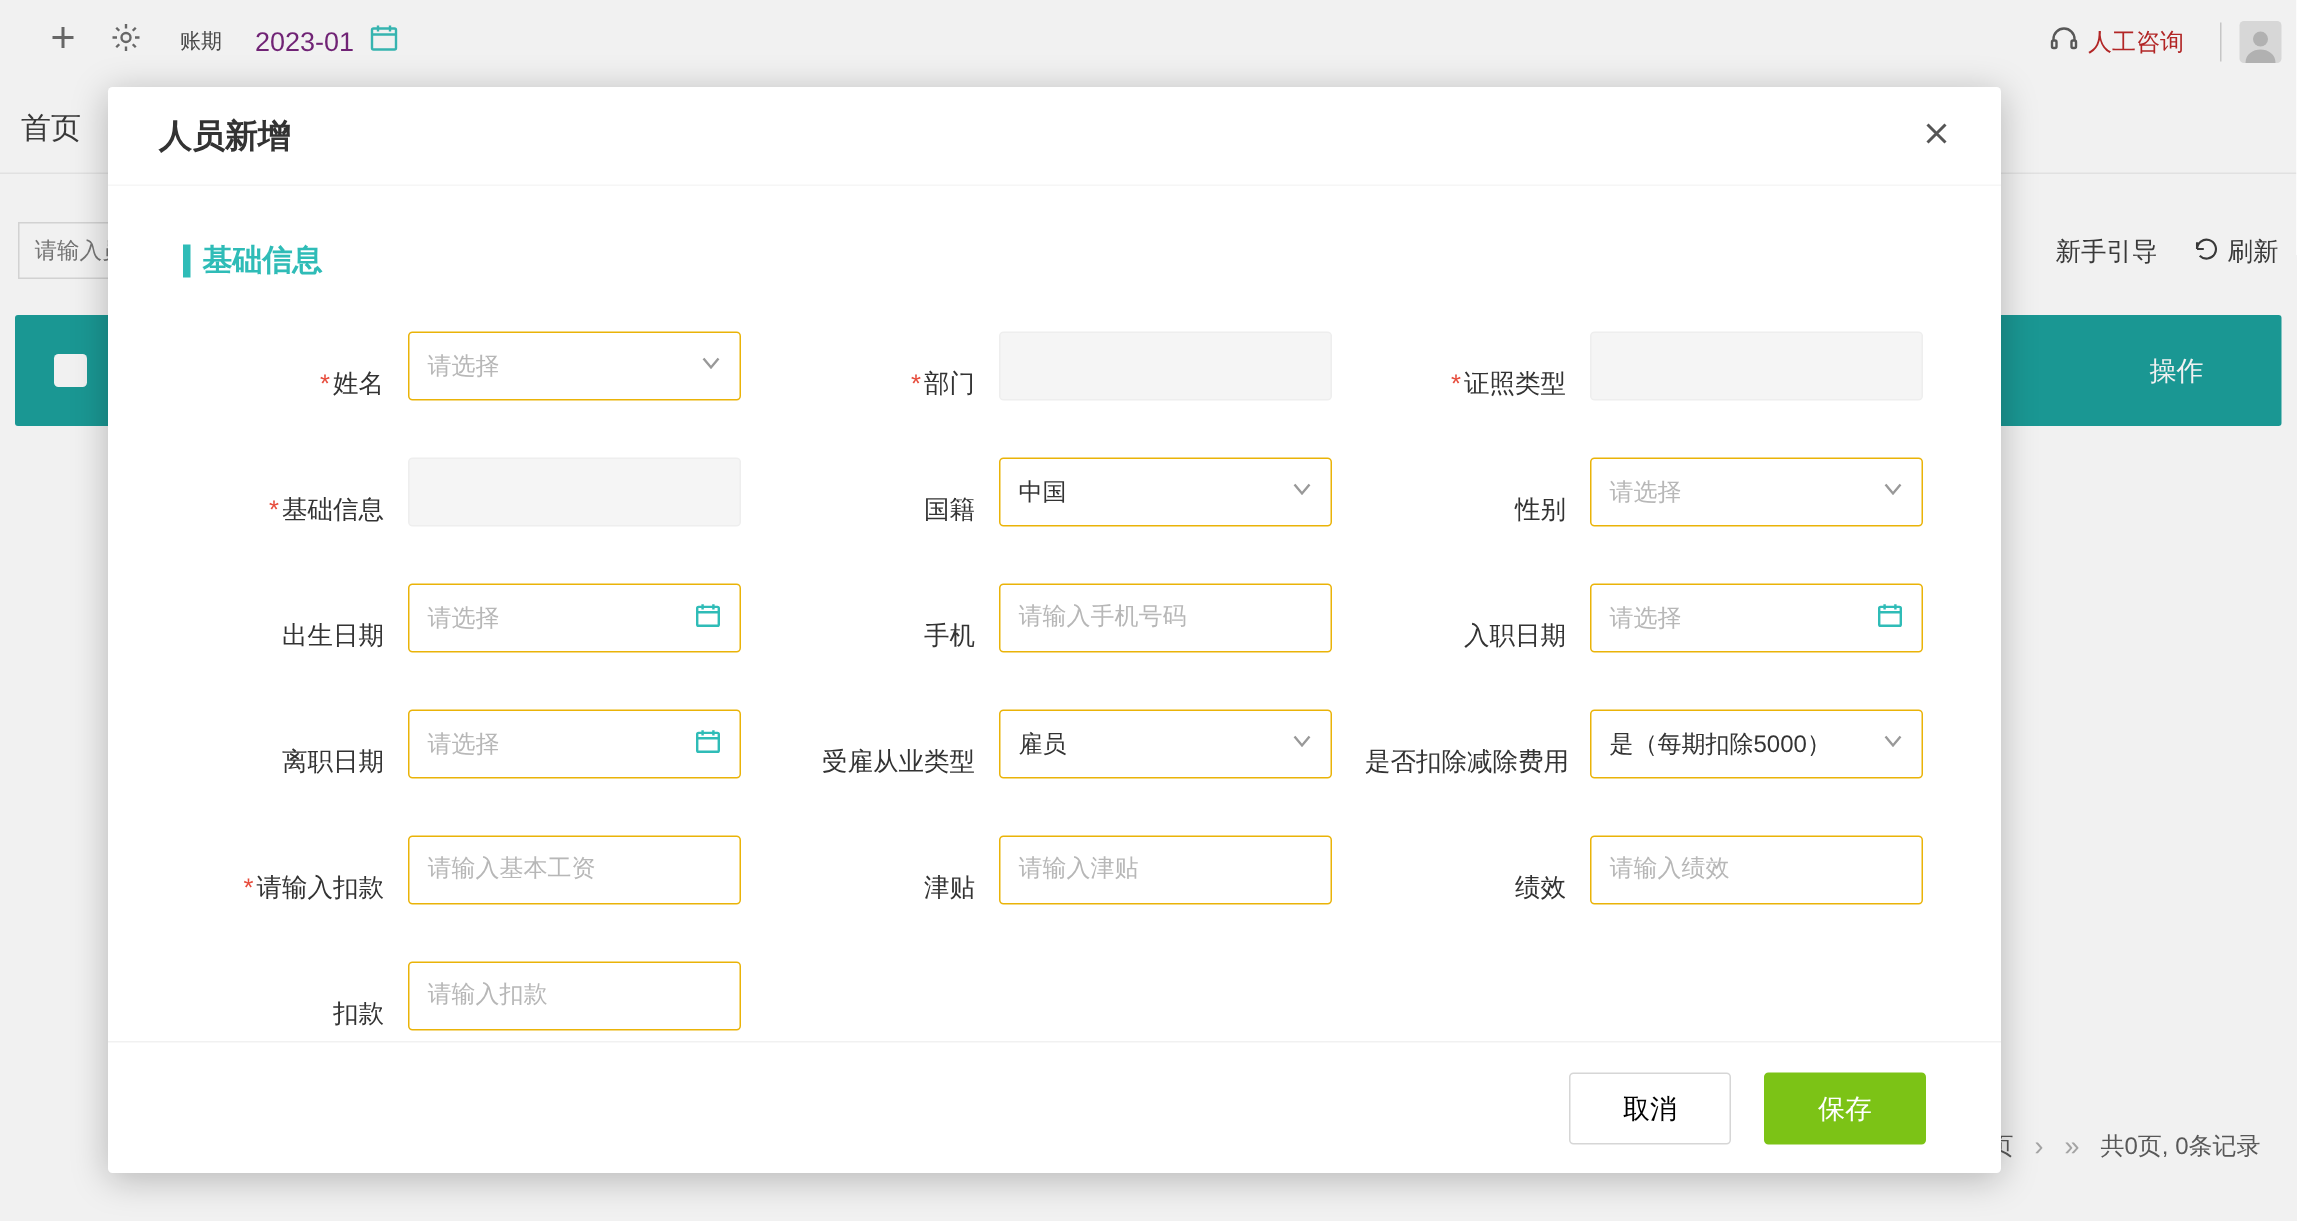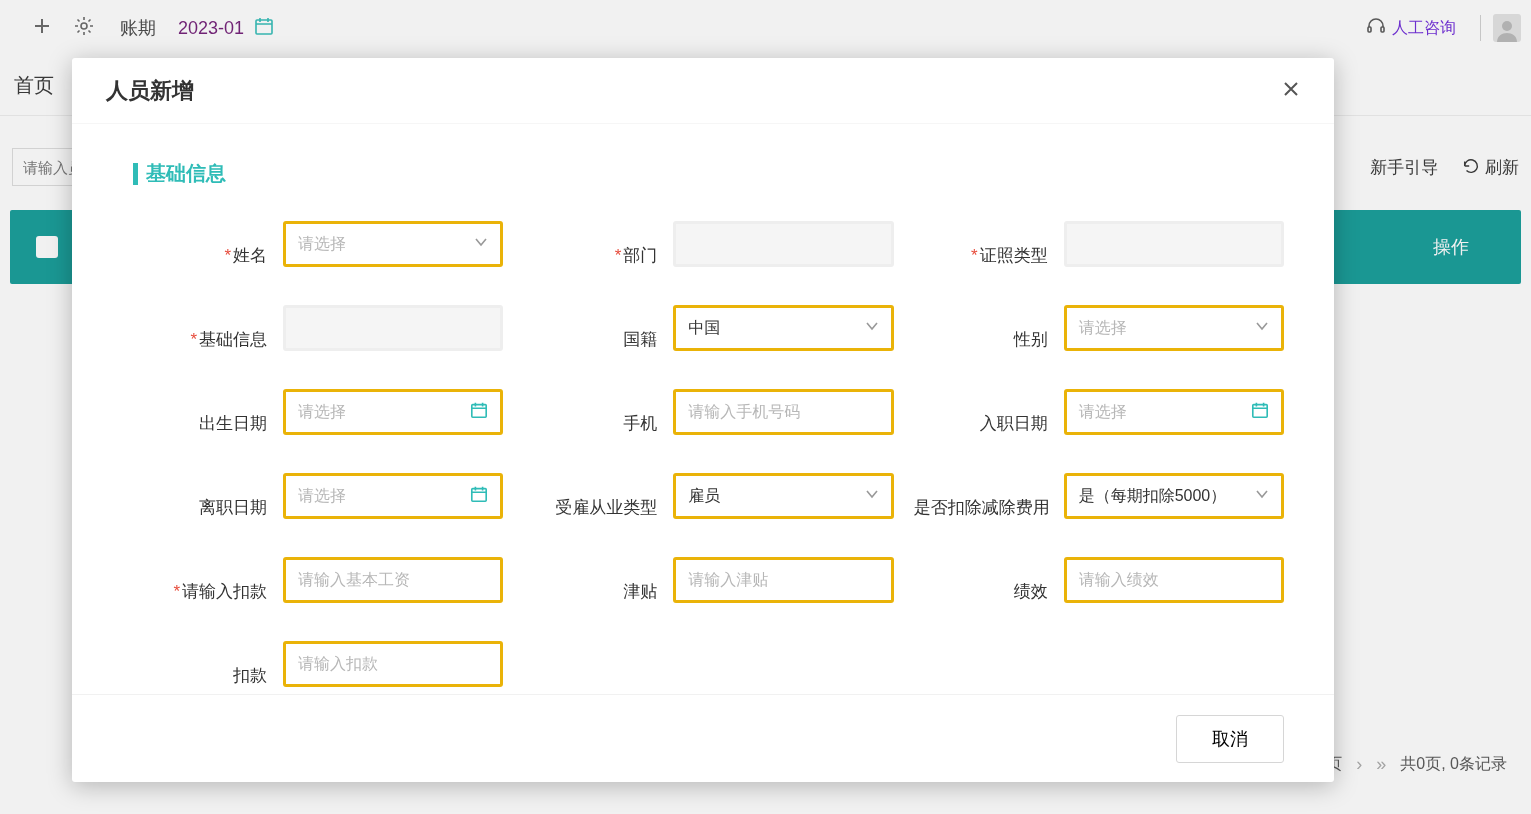--- a/index.html
+++ b/index.html
@@ -35,29 +35,29 @@
     color: #333;
     font-size: 17px;
   }
   .acct-select .chev { color: #2fbcb7; }
   .hdr-icon {
     color: #666;
     margin-left: 22px;
     font-size: 20px;
     cursor: pointer;
   }
-  .period-label { margin-left: 26px; color: #444; font-size: 18px; }
+  .period-label { margin-left: 26px; color: #444; font-size: 14px; }
   .period-val   { margin-left: 22px; color: #701a75; font-size: 18px; }
   .period-cal   { margin-left: 10px; color: #2fbcb7; font-size: 20px; }
   .spacer { flex: 1; }
   .consult {
     display: flex;
     align-items: center;
     gap: 6px;
-    color: #6d28d9;
+    color: #b91c1c;
     font-size: 16px;
     margin-right: 12px;
   }
   .divider { width:1px; height:26px; background:#d0d0d0; margin:0 12px; }
   .avatar {
     width: 28px; height: 28px; border-radius: 3px;
     background: #e3e3e3;
     display: flex; align-items:flex-end; justify-content:center;
     overflow:hidden;
   }
@@ -182,21 +182,20 @@
     font-size:22px;
     color:#555;
     cursor:pointer;
   }
 
   .modal-body {
     flex:1;
     overflow-y:auto;
     padding: 36px 50px 10px 50px;
     position:relative;
-    margin-left:11px;
   }
   .modal-body::-webkit-scrollbar { width:12px;}
   .modal-body::-webkit-scrollbar-thumb { background:#c9c9c9; border-radius:6px;}
   .modal-body::-webkit-scrollbar-track { background:#f2f2f2;}
 
   .section-title {
     display:flex;
     align-items:center;
     gap:8px;
     color:#2fbcb7;
@@ -228,21 +227,21 @@
     font-size:17px;
     color:#333;
     padding-right:16px;
     white-space:nowrap;
   }
   .req { color:#e74c3c; margin-right:2px; }
   .control {
     flex:1;
     position:relative;
     height:46px;
-    border:3px solid #eab308;
+    border:1px solid #eab308;
     border-radius:3px;
     display:flex;
     align-items:center;
     padding: 0 12px;
     background:#fff;
     font-size:16px;
     color:#333;
     max-width: 222px;
   }
   .control.disabled {
@@ -542,14 +541,15 @@
           <input placeholder="请输入扣款" style="">
         </div>
       </div>
       <div></div>
 
     </div>
   </div>
 
   <div class="modal-foot">
     <div class="btn btn-default">取消</div>
+    <div class="btn btn-primary">保存</div>
   </div>
 </div>
 
 </body></html>

